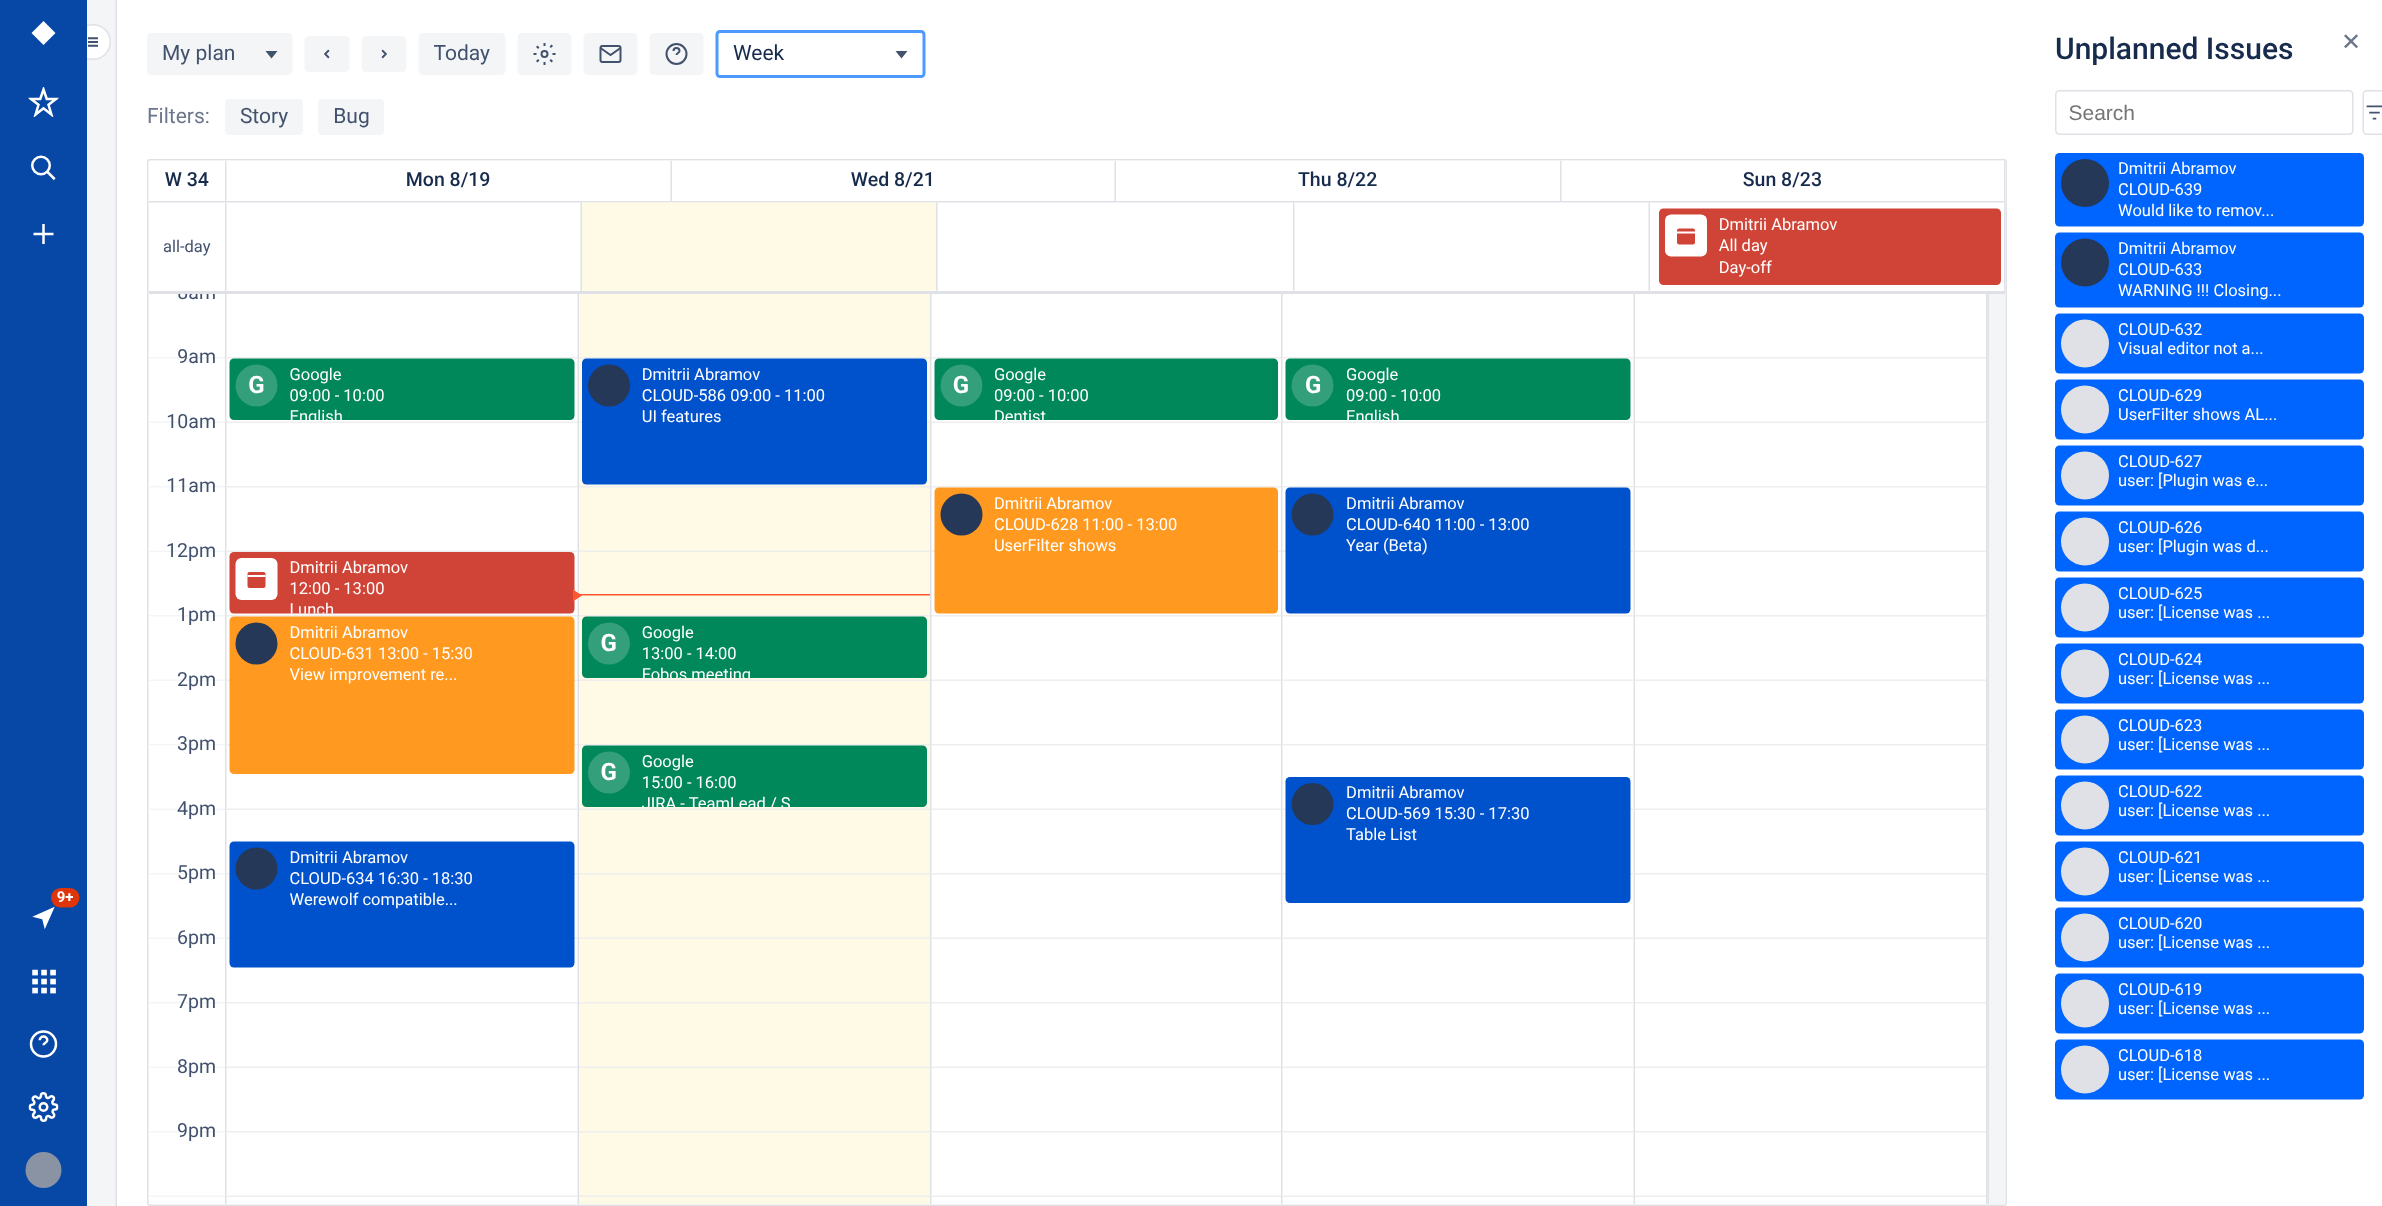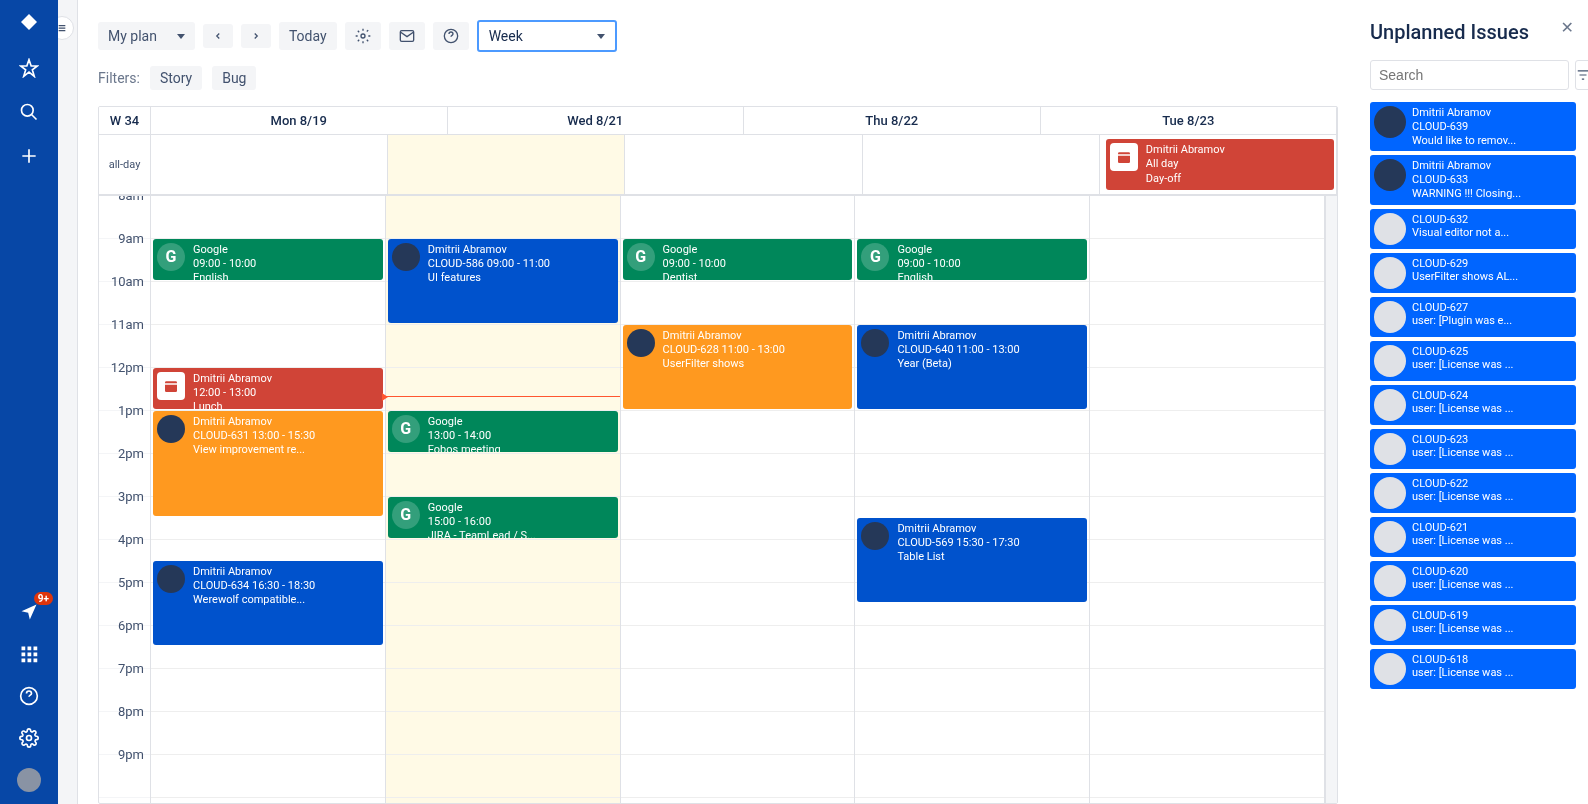--- a/index.html
+++ b/index.html
@@ -181,21 +181,21 @@
       <span class="chip">Story</span>
       <span class="chip">Bug</span>
     </div>
 
     <div class="calendar">
       <div class="cal-header">
         <div class="wk">W 34</div>
         <div class="day">Mon 8/19</div>
         <div class="day">Wed 8/21</div>
         <div class="day">Thu 8/22</div>
-        <div class="day">Tue 8/23</div>
+        <div class="day">Sun 8/23</div>
       </div>
       <div class="allday-row">
         <div class="lbl">all-day</div>
         <div class="cell"></div>
         <div class="cell today"></div>
         <div class="cell"></div>
         <div class="cell"></div>
         <div class="cell">
           <div class="event ev-red" style="position:relative;top:0;min-height:40px;">
             <div class="e-icon cal">
@@ -426,20 +426,25 @@
           <div class="ln">CLOUD-629</div>
           <div class="ln">UserFilter shows AL...</div>
         </div>
         <div class="issue">
           <div class="av"></div>
           <div class="ln">CLOUD-627</div>
           <div class="ln">user: [Plugin was e...</div>
         </div>
         <div class="issue">
           <div class="av"></div>
+          <div class="ln">CLOUD-626</div>
+          <div class="ln">user: [Plugin was d...</div>
+        </div>
+        <div class="issue">
+          <div class="av"></div>
           <div class="ln">CLOUD-625</div>
           <div class="ln">user: [License was ...</div>
         </div>
         <div class="issue">
           <div class="av"></div>
           <div class="ln">CLOUD-624</div>
           <div class="ln">user: [License was ...</div>
         </div>
         <div class="issue">
           <div class="av"></div>

